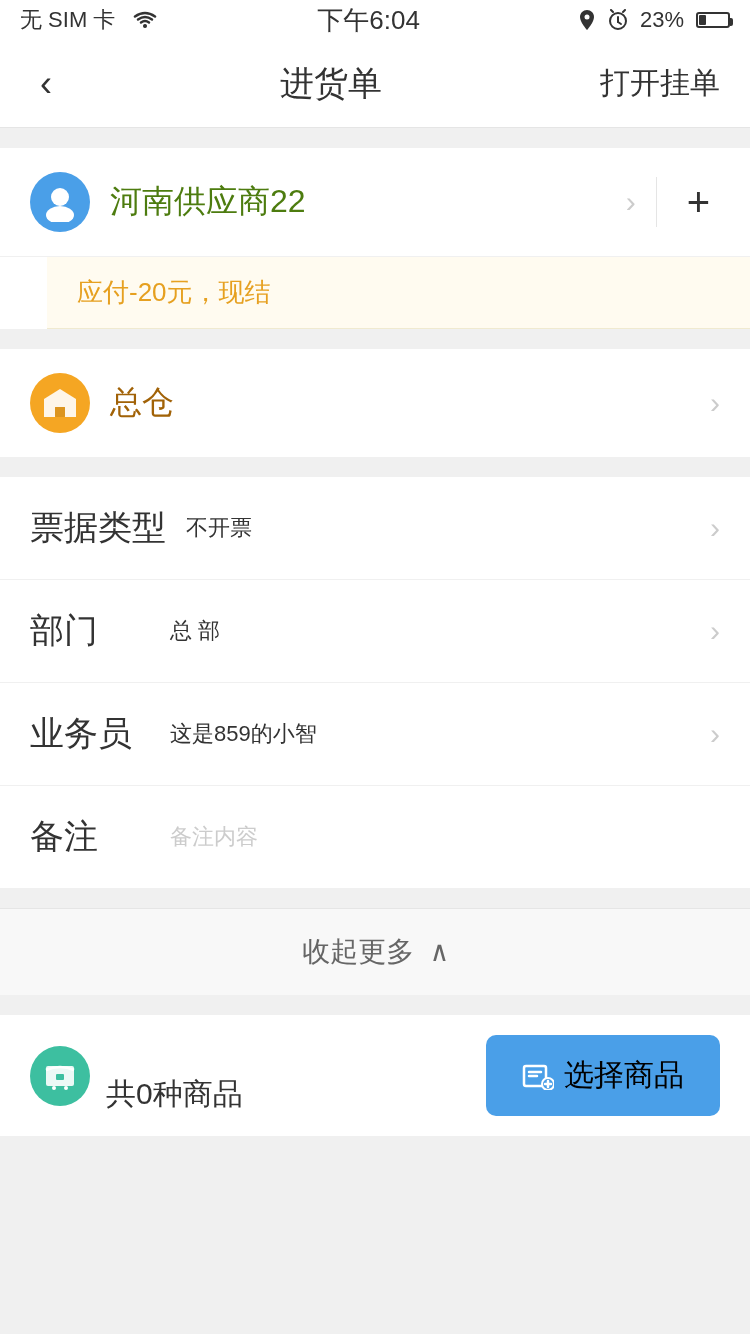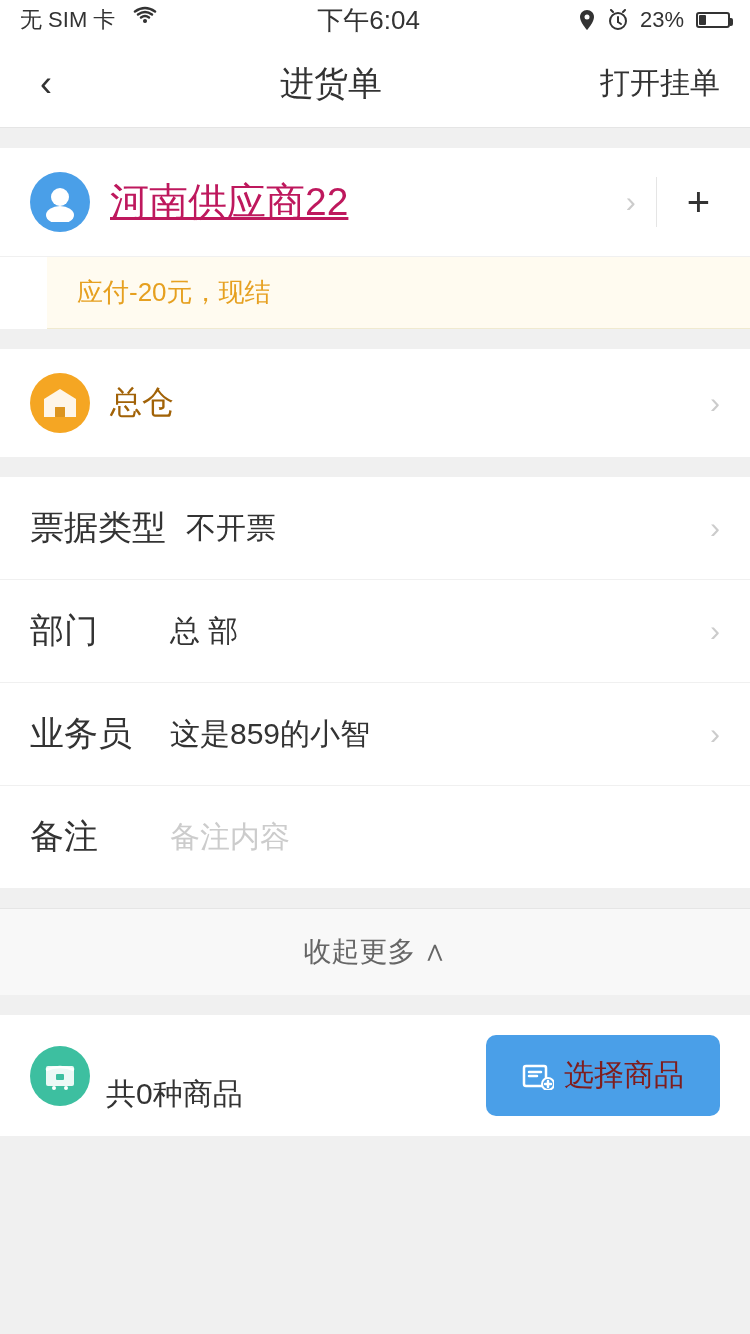--- a/index.html
+++ b/index.html
@@ -17,21 +17,21 @@
     .status-bar {
       height: 40px;
       background: #fff;
       display: flex;
       align-items: center;
       justify-content: space-between;
       padding: 0 20px;
       font-size: 24px;
       color: #333;
     }
-    .status-left { display: flex; align-items: flex-start; gap: 16px; font-size: 22px; }
+    .status-left { display: flex; align-items: center; gap: 16px; font-size: 22px; }
     .status-center { font-size: 26px; font-weight: 500; }
     .status-right { display: flex; align-items: center; gap: 12px; font-size: 22px; }
     .battery-rect {
       display: inline-block;
       width: 34px; height: 16px;
       border: 2px solid #333;
       border-radius: 3px;
       position: relative;
     }
     .battery-rect::after {
@@ -104,23 +104,22 @@
       display: flex; align-items: center; justify-content: center;
       margin-right: 20px;
       flex-shrink: 0;
     }
     .supplier-name-area {
       flex: 1;
       display: flex;
       align-items: center;
     }
     .supplier-name {
-      font-size: 39px;
-      color: #be185d;
-      text-decoration: underline;
+      font-size: 32px;
+      color: #4d7c0f;
     }
     .chevron-right {
       color: #ccc;
       font-size: 30px;
       margin-left: auto;
     }
     .divider-vertical {
       width: 1px;
       height: 50px;
       background: #e5e5e5;
@@ -158,21 +157,21 @@
     .form-row:last-child {
       border-bottom: none;
     }
     .form-label {
       font-size: 34px;
       color: #333;
       min-width: 120px;
     }
     .form-value {
       flex: 1;
-      font-size: 30px;
+      font-size: 22px;
       color: #333;
       margin-left: 20px;
     }
     .form-value.placeholder {
       color: #ccc;
     }
 
     
     .warehouse-row {
       display: flex;
@@ -194,20 +193,21 @@
       color: #a16207;
     }
 
     
     .collapse-section {
       background: #f8f8f8;
       text-align: center;
       padding: 24px;
       border-top: 1px solid #e5e5e5;
       margin-top: 20px;
+      font-family: Liberation Mono, monospace;
     }
     .collapse-btn {
       font-size: 28px;
       color: #666;
       cursor: pointer;
     }
 
     
     .bottom-bar {
       background: #fff;
@@ -229,21 +229,21 @@
       background: #3dbfa0;
       display: flex; align-items: center; justify-content: center;
     }
     .product-count-text {
       font-size: 30px;
       color: #333;
       margin-top: 38px;
     }
     .select-product-btn {
       background: #4a9fe8;
-      color: #7f1d1d;
+      color: #000000;
       border: none;
       border-radius: 10px;
       padding: 20px 36px;
       font-size: 30px;
       display: flex;
       align-items: center;
       gap: 10px;
       cursor: pointer;
     }
 

